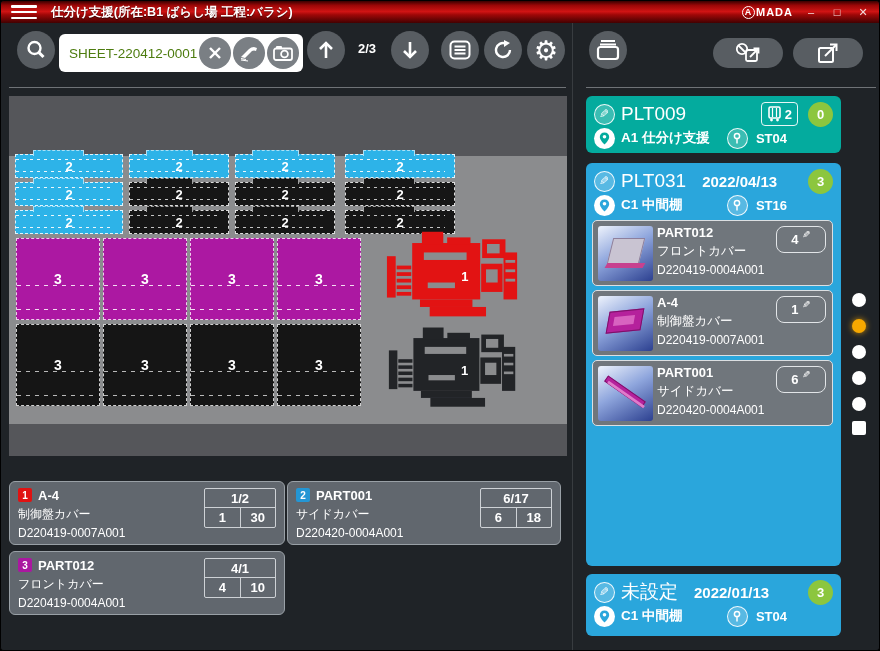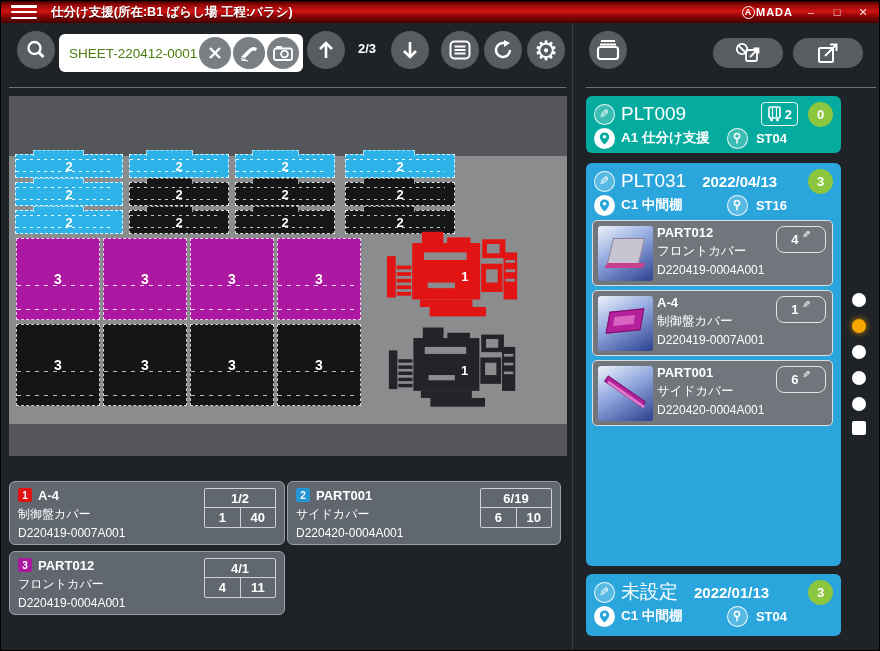--- a/index.html
+++ b/index.html
@@ -357,53 +357,53 @@
       <div class="row1">
         <span class="sbadge b1">1</span>
         <span class="sname">A-4</span>
       </div>
       <div class="sdesc">制御盤カバー</div>
       <div class="scode">D220419-0007A001</div>
       <div class="sbox">
         <div class="sbox-top">1/2</div>
         <div class="sbox-bottom">
           <span class="sbox-cell">1</span>
-          <span class="sbox-cell">40</span>
+          <span class="sbox-cell">30</span>
         </div>
       </div>
     </div>
 
     <div class="scard" style="left:286px;top:458px;width:274px;">
       <div class="row1">
         <span class="sbadge b2">2</span>
         <span class="sname">PART001</span>
       </div>
       <div class="sdesc">サイドカバー</div>
       <div class="scode">D220420-0004A001</div>
       <div class="sbox">
-        <div class="sbox-top">6/19</div>
+        <div class="sbox-top">6/17</div>
         <div class="sbox-bottom">
           <span class="sbox-cell">6</span>
-          <span class="sbox-cell">10</span>
+          <span class="sbox-cell">18</span>
         </div>
       </div>
     </div>
 
     <div class="scard" style="left:8px;top:528px;">
       <div class="row1">
         <span class="sbadge b3">3</span>
         <span class="sname">PART012</span>
       </div>
       <div class="sdesc">フロントカバー</div>
       <div class="scode">D220419-0004A001</div>
       <div class="sbox">
         <div class="sbox-top">4/1</div>
         <div class="sbox-bottom">
           <span class="sbox-cell">4</span>
-          <span class="sbox-cell">11</span>
+          <span class="sbox-cell">10</span>
         </div>
       </div>
     </div>
 
     <div class="circle-btn" style="left:588px;">
       <span>
         <svg width="24" height="22" viewBox="0 0 24 22">
             <line x1="5" y1="2" x2="19" y2="2" stroke="#fff" stroke-width="2"></line>
             <line x1="4" y1="5.5" x2="20" y2="5.5" stroke="#fff" stroke-width="2"></line>
             <rect x="2" y="8" width="20" height="12" rx="2.5" fill="none" stroke="#fff" stroke-width="2.2"></rect>

